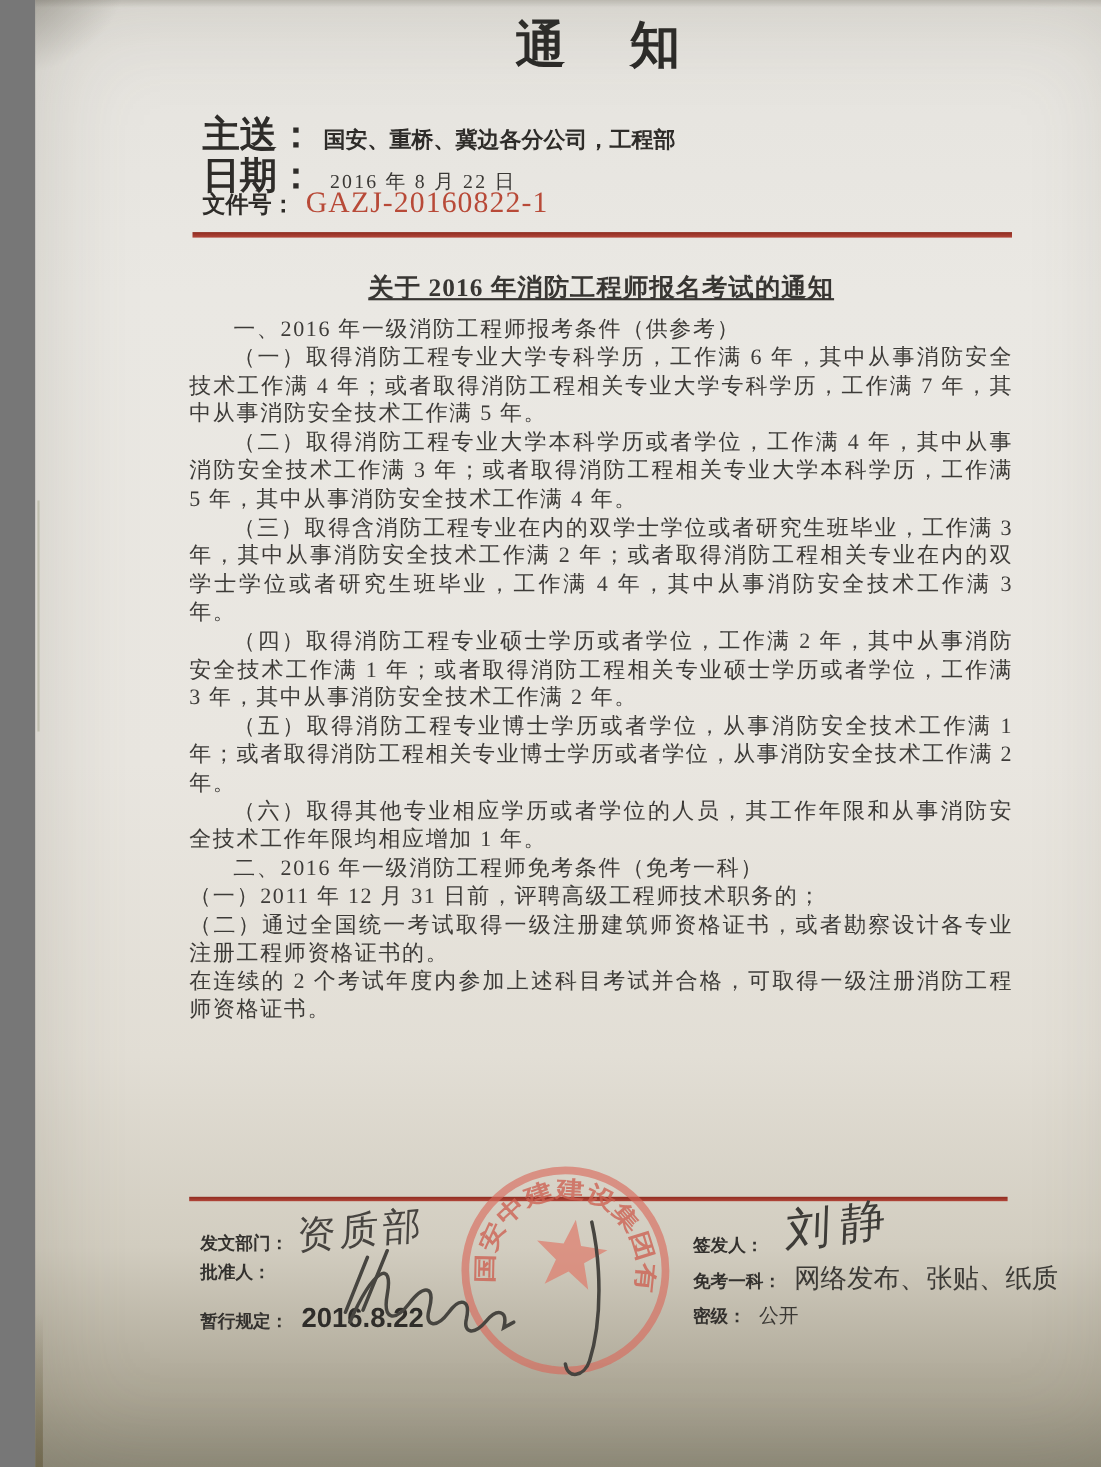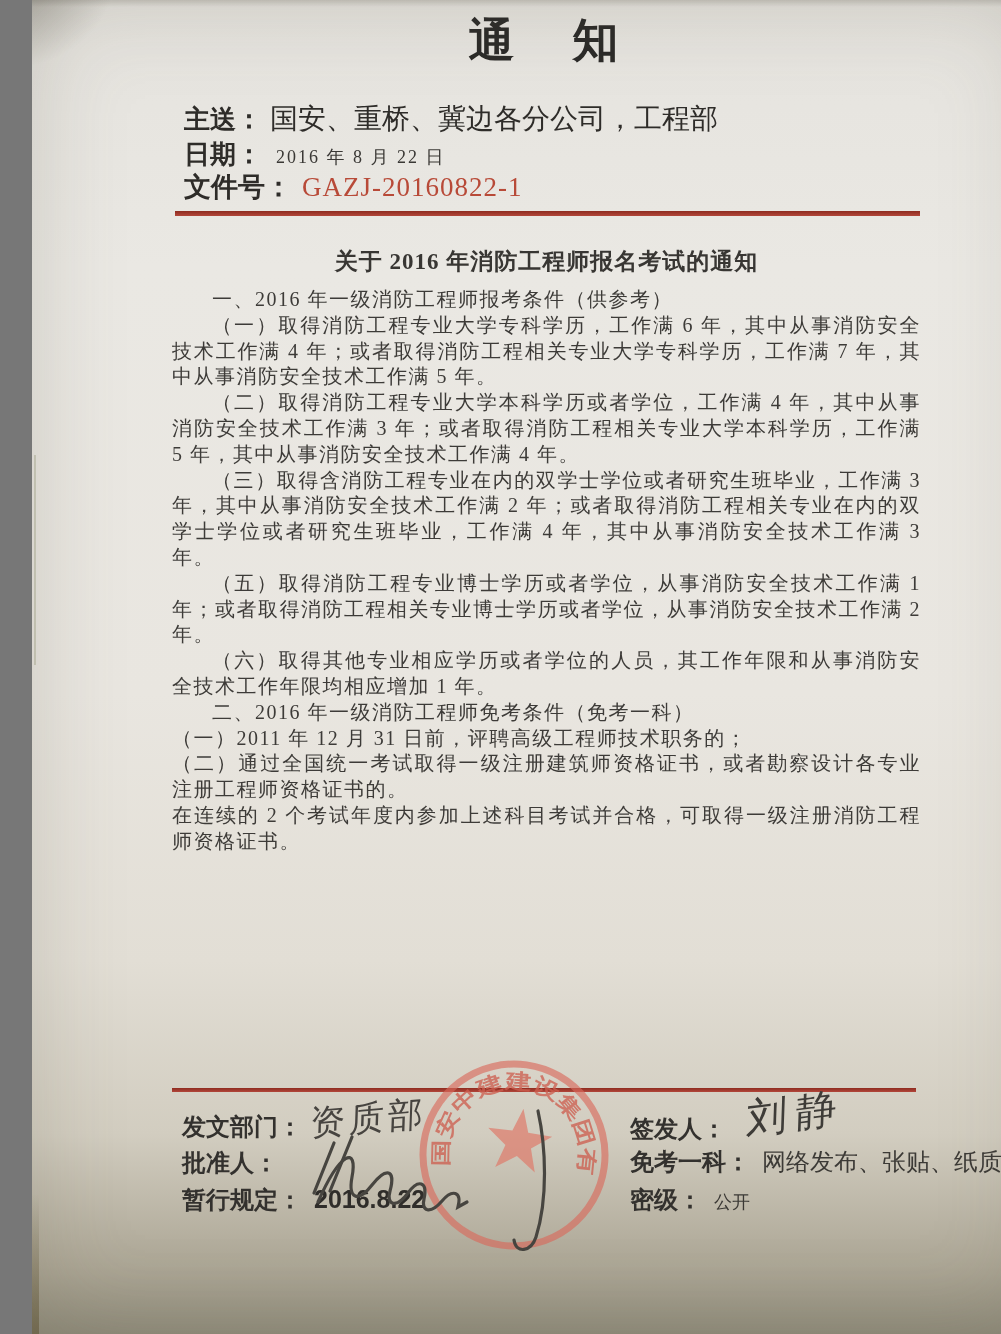--- a/index.html
+++ b/index.html
@@ -17,40 +17,40 @@
     background:linear-gradient(90deg, rgba(0,0,0,0) 0, rgba(118,113,102,.42) 45%, rgba(208,204,195,.55) 100%);z-index:8;}
   .edge-left-line{position:absolute;left:2px;top:455px;width:2px;height:210px;background:rgba(140,140,104,.30);z-index:8;}
   .edge-left-bottom{position:absolute;left:0;bottom:0;width:7px;height:140px;
     background:linear-gradient(180deg, rgba(0,0,0,0), rgba(96,84,50,.58));z-index:8;}
 
   .doc-title{
     position:absolute;left:140px;top:10px;width:749px;text-align:center;
     font-size:46px;font-weight:bold;color:#2b2a28;letter-spacing:6px;
   }
   .hdr-row{position:absolute;left:152px;white-space:nowrap;color:#2e2c29;}
-  .hdr-row .lbl{font-family:"Liberation Sans",sans-serif;font-weight:bold;font-size:26px;}
+  .hdr-row .lbl{font-family:"Liberation Sans",sans-serif;font-weight:bold;font-size:34px;}
   .r1{top:100px;}
-  .r1 .val{font-family:"Liberation Sans",sans-serif;font-weight:normal;font-size:28px;margin-left:8px;}
+  .r1 .val{font-family:"Liberation Sans",sans-serif;font-weight:bold;font-size:20px;margin-left:8px;}
   .r2{top:137px;}
   .r2 .val{font-size:18px;letter-spacing:2px;margin-left:14px;color:#3a3835;}
   .r3{top:169px;}
-  .r3 .lbl{font-size:27px;}
+  .r3 .lbl{font-size:21px;}
   .r3 .val{font-size:27px;letter-spacing:1px;margin-left:10px;color:#b84a38;}
 
   .rule{position:absolute;background:linear-gradient(180deg,#8e2c20,#b2463a);z-index:1;}
   .rule-top{left:143px;top:211px;width:745px;height:5px;}
   .rule-bottom{left:140px;top:1088px;width:744px;height:4px;}
 
   .body-block{position:absolute;left:140px;top:246px;width:749px;color:#3d3b38;z-index:2;}
-  .notice-title{text-align:center;font-size:23px;font-weight:600;letter-spacing:1px;color:#383633;margin:0 0 10px 0;}
+  .notice-title{text-align:center;font-size:23px;font-weight:600;letter-spacing:1px;color:#383633;margin:0 0 10px 0;text-decoration:underline;}
   .body-block p{margin:0;font-size:20px;line-height:25.8px;letter-spacing:1.5px;text-align:justify;}
   .body-block p.ind{text-indent:2em;}
 
   .ft-row{position:absolute;white-space:nowrap;color:#33312e;z-index:3;}
-  .ft-row .lbl{font-family:"Liberation Sans",sans-serif;font-weight:bold;font-size:24px;}
+  .ft-row .lbl{font-family:"Liberation Sans",sans-serif;font-weight:bold;font-size:16px;}
   .fl{left:150px;} .fr{left:598px;}
   .f1l{top:1100px;} .f2l{top:1147px;} .f3l{top:1184px;}
   .f1r{top:1096px;} .f2r{top:1146px;} .f3r{top:1184px;}
   .val-print{font-family:"Liberation Sans",sans-serif;font-weight:bold;font-size:25px;margin-left:12px;color:#2f2d2a;}
   .val-plain{font-size:24px;margin-left:12px;color:#3c3a36;}
   .val-plain2{font-size:18px;margin-left:12px;color:#3a3834;}
   .hand1{display:inline-block;font-size:35px;color:#474440;transform:rotate(-5deg) skewX(-7deg);
     margin-left:8px;position:relative;top:-5px;letter-spacing:4px;}
   .hand2{display:inline-block;font-size:41px;color:#3e3c38;transform:rotate(-7deg) skewX(-9deg);
     margin-left:20px;position:relative;top:-10px;letter-spacing:9px;}
@@ -79,20 +79,21 @@
   </div>
 
   <div class="rule rule-top"></div>
 
   <div class="body-block">
     <div class="notice-title">关于 2016 年消防工程师报名考试的通知</div>
     <p class="ind">一、2016 年一级消防工程师报考条件（供参考）</p>
     <p class="ind">（一）取得消防工程专业大学专科学历，工作满 6 年，其中从事消防安全技术工作满 4 年；或者取得消防工程相关专业大学专科学历，工作满 7 年，其中从事消防安全技术工作满 5 年。</p>
     <p class="ind">（二）取得消防工程专业大学本科学历或者学位，工作满 4 年，其中从事消防安全技术工作满 3 年；或者取得消防工程相关专业大学本科学历，工作满 5 年，其中从事消防安全技术工作满 4 年。</p>
     <p class="ind">（三）取得含消防工程专业在内的双学士学位或者研究生班毕业，工作满 3 年，其中从事消防安全技术工作满 2 年；或者取得消防工程相关专业在内的双学士学位或者研究生班毕业，工作满 4 年，其中从事消防安全技术工作满 3 年。</p>
+    <p class="ind">（四）取得消防工程专业硕士学历或者学位，工作满 2 年，其中从事消防安全技术工作满 1 年；或者取得消防工程相关专业硕士学历或者学位，工作满 3 年，其中从事消防安全技术工作满 2 年。</p>
     <p class="ind">（五）取得消防工程专业博士学历或者学位，从事消防安全技术工作满 1 年；或者取得消防工程相关专业博士学历或者学位，从事消防安全技术工作满 2 年。</p>
     <p class="ind">（六）取得其他专业相应学历或者学位的人员，其工作年限和从事消防安全技术工作年限均相应增加 1 年。</p>
     <p class="ind">二、2016 年一级消防工程师免考条件（免考一科）</p>
     <p>（一）2011 年 12 月 31 日前，评聘高级工程师技术职务的；</p>
     <p>（二）通过全国统一考试取得一级注册建筑师资格证书，或者勘察设计各专业注册工程师资格证书的。</p>
     <p>在连续的 2 个考试年度内参加上述科目考试并合格，可取得一级注册消防工程师资格证书。</p>
   </div>
 
   <div class="rule rule-bottom"></div>
 

